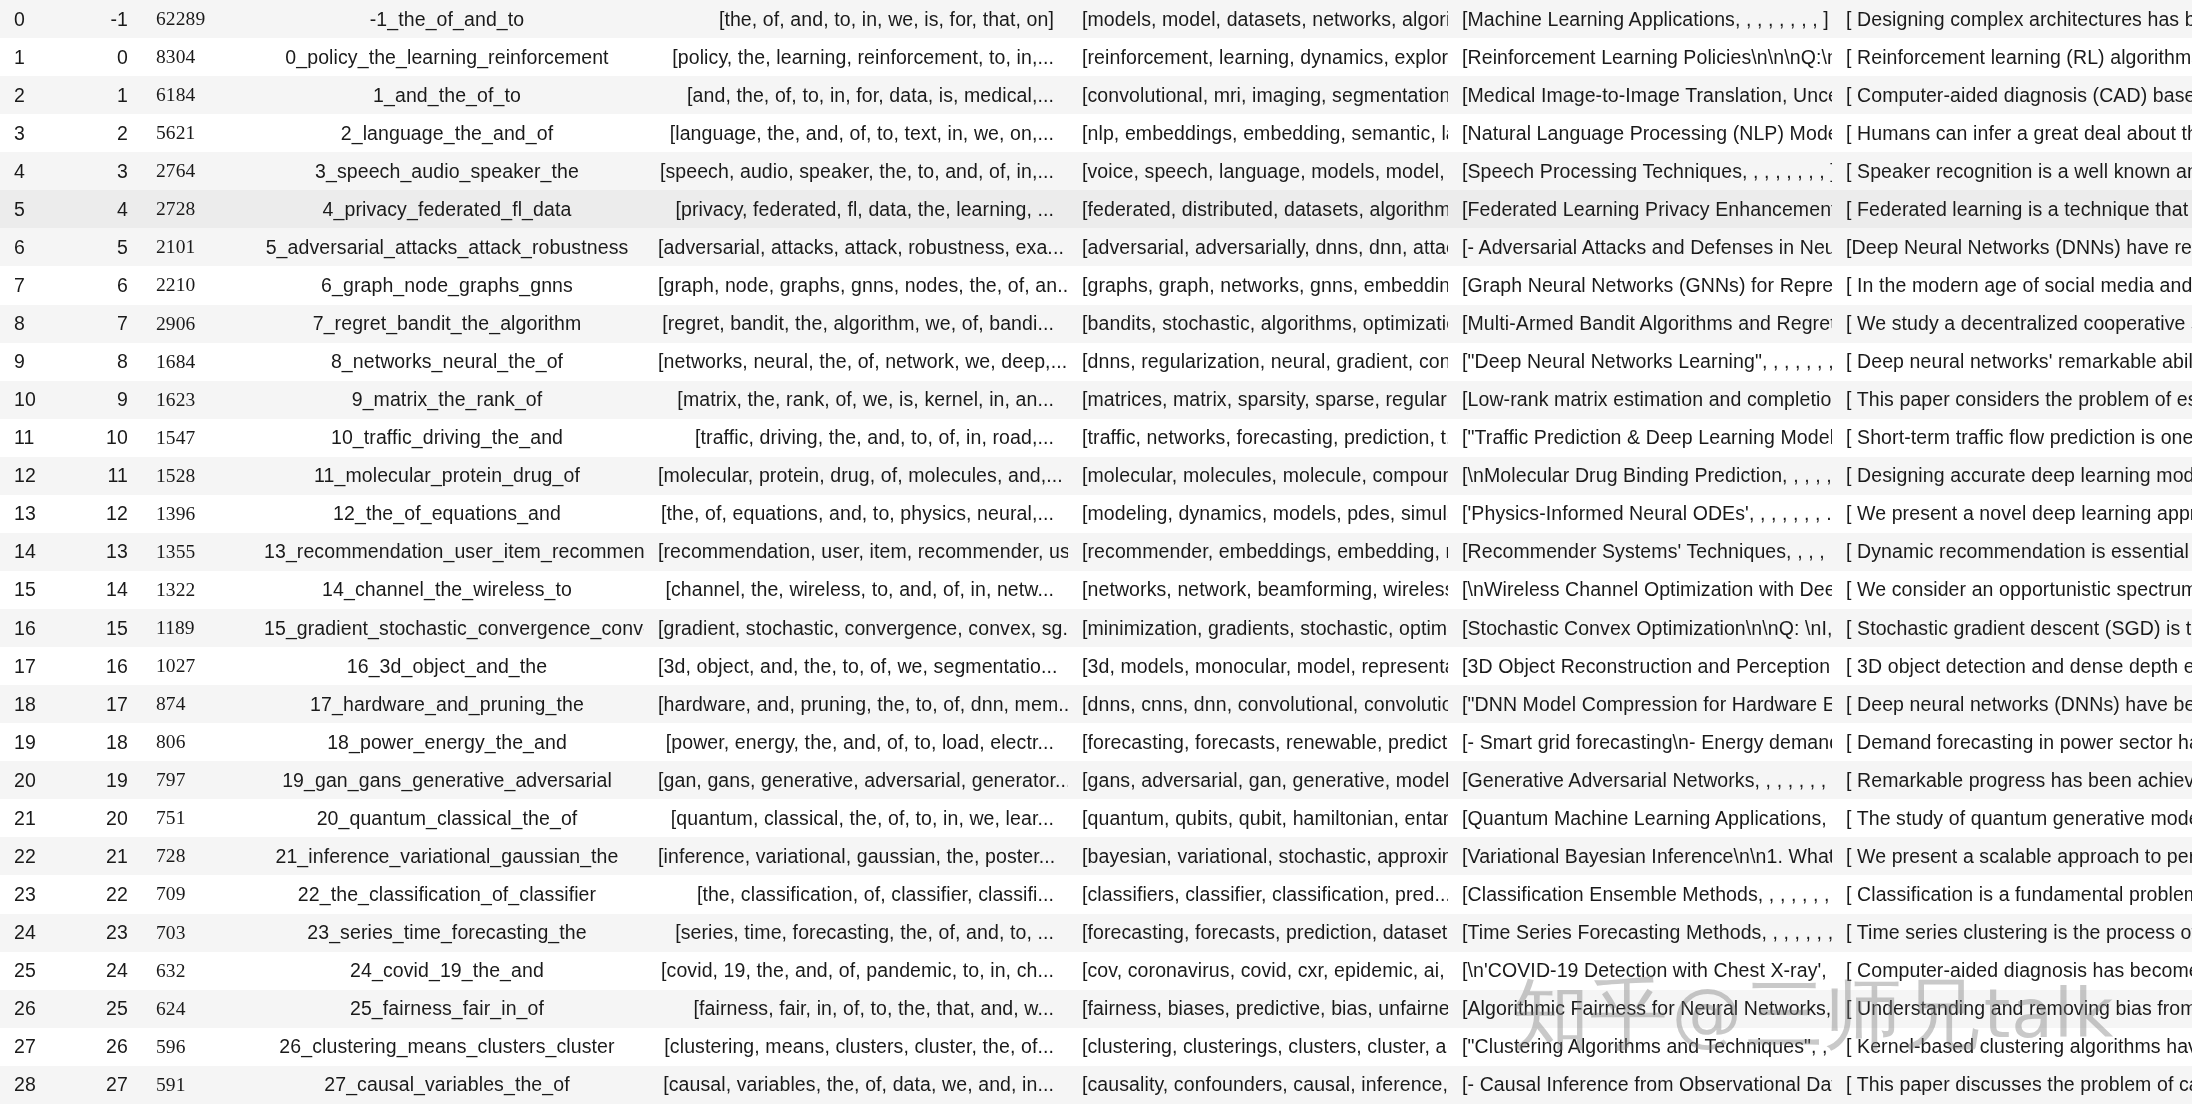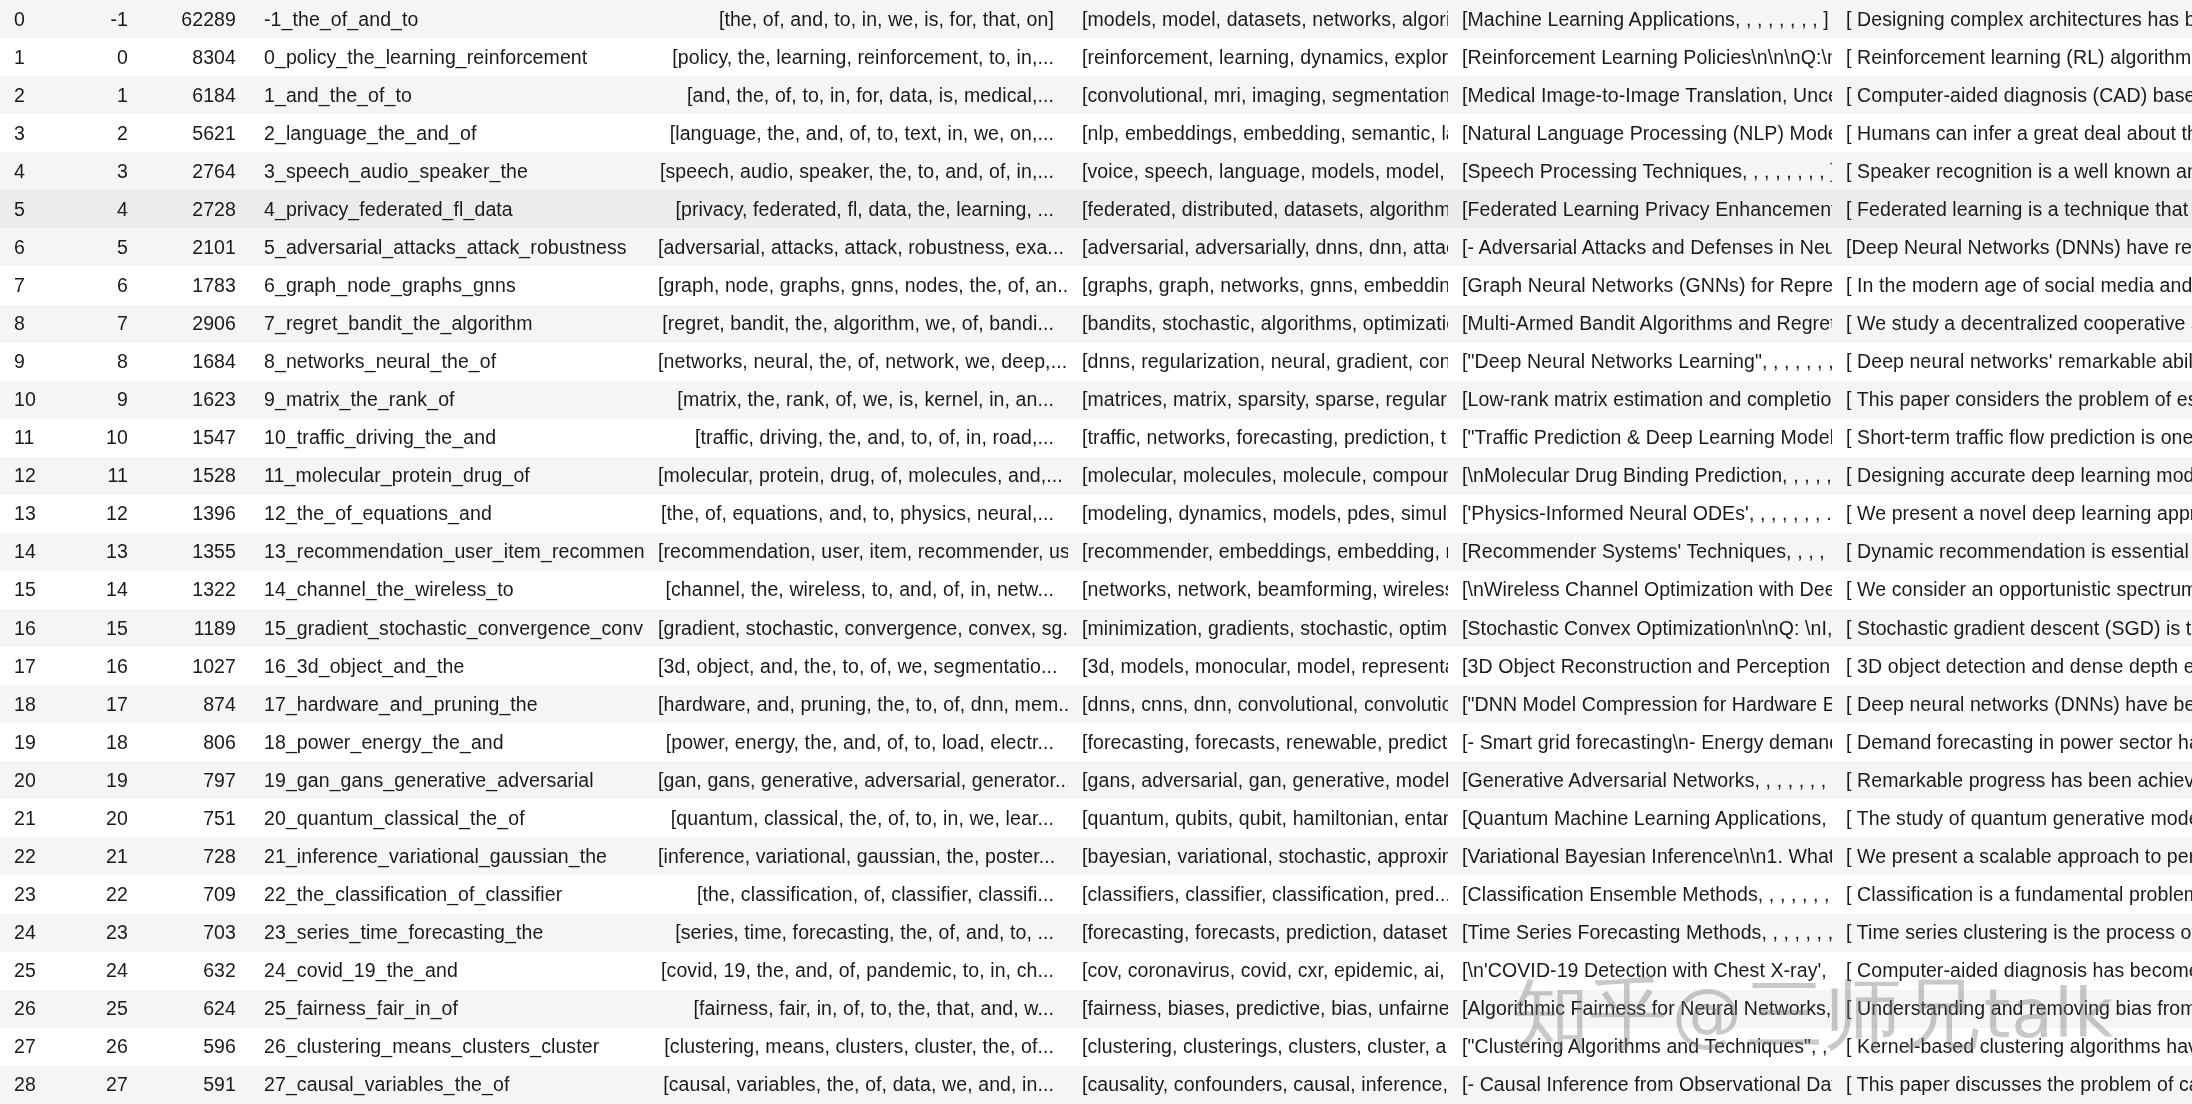--- a/index.html
+++ b/index.html
@@ -56,26 +56,27 @@
     font-weight: 700;
     padding-left: 26px;
   }
   .c-topic {
     width: 80px;
     text-align: right;
     padding-right: 10px;
   }
   .c-count {
     width: 108px;
-    text-align: right;
+    text-align: left;
     padding-left: 18px;
+    font-family: Liberation Serif, serif;
   }
   .c-name {
     width: 394px;
-    text-align: left;
+    text-align: center;
     padding-right: 14px;
   }
   .c-repr {
     width: 424px;
     text-align: right;
     padding-right: 16px;
     margin-top: 40px;
   }
   .c-keybert {
     width: 380px;
@@ -189,21 +190,21 @@
           <td class="c-count">2101</td>
           <td class="c-name">5_adversarial_attacks_attack_robustness</td>
           <td class="c-repr">[adversarial, attacks, attack, robustness, exa...</td>
           <td class="c-keybert">[adversarial, adversarially, dnns, dnn, attack...</td>
           <td class="c-llm">[- Adversarial Attacks and Defenses in Neura...</td>
           <td class="c-docs">[Deep Neural Networks (DNNs) have recently ach...</td>
         </tr>
         <tr class="stripe-b">
           <td class="c-index">7</td>
           <td class="c-topic">6</td>
-          <td class="c-count">1783</td>
+          <td class="c-count">2210</td>
           <td class="c-name">6_graph_node_graphs_gnns</td>
           <td class="c-repr">[graph, node, graphs, gnns, nodes, the, of, an...</td>
           <td class="c-keybert">[graphs, graph, networks, gnns, embeddings, no...</td>
           <td class="c-llm">[Graph Neural Networks (GNNs) for Representati...</td>
           <td class="c-docs">[ In the modern age of social media and netwo...</td>
         </tr>
         <tr class="stripe-a">
           <td class="c-index">8</td>
           <td class="c-topic">7</td>
           <td class="c-count">2906</td>

